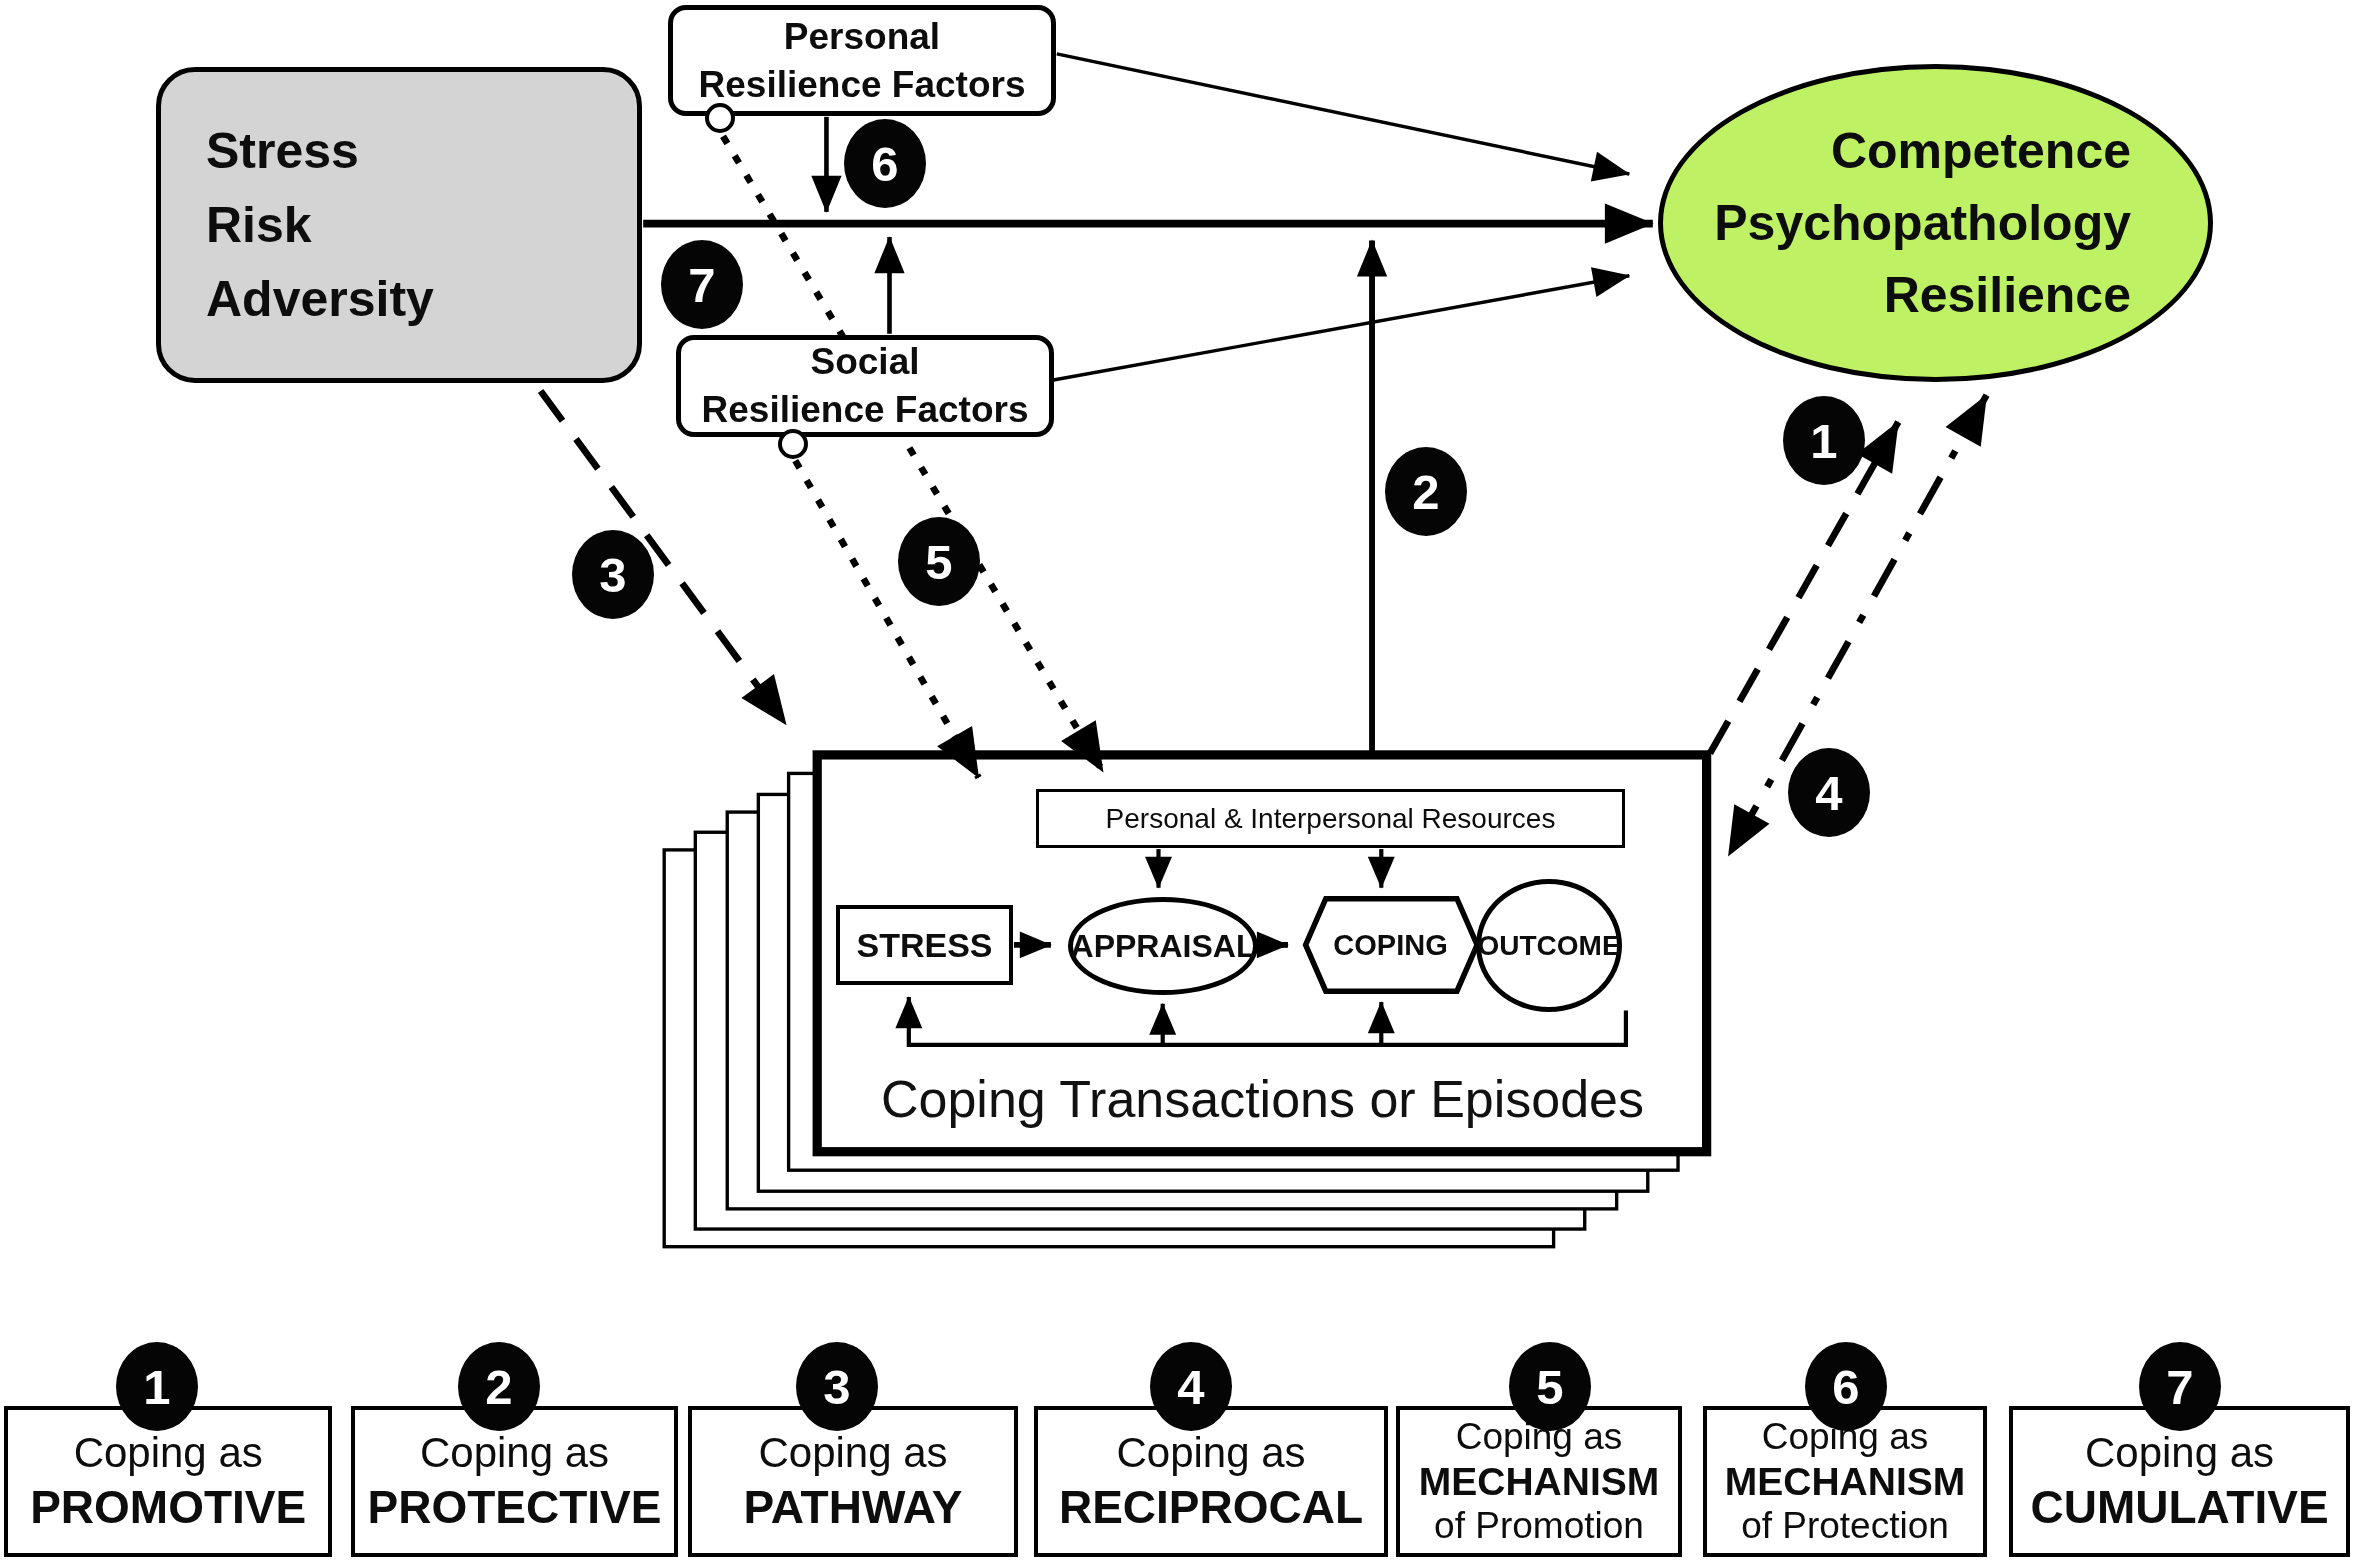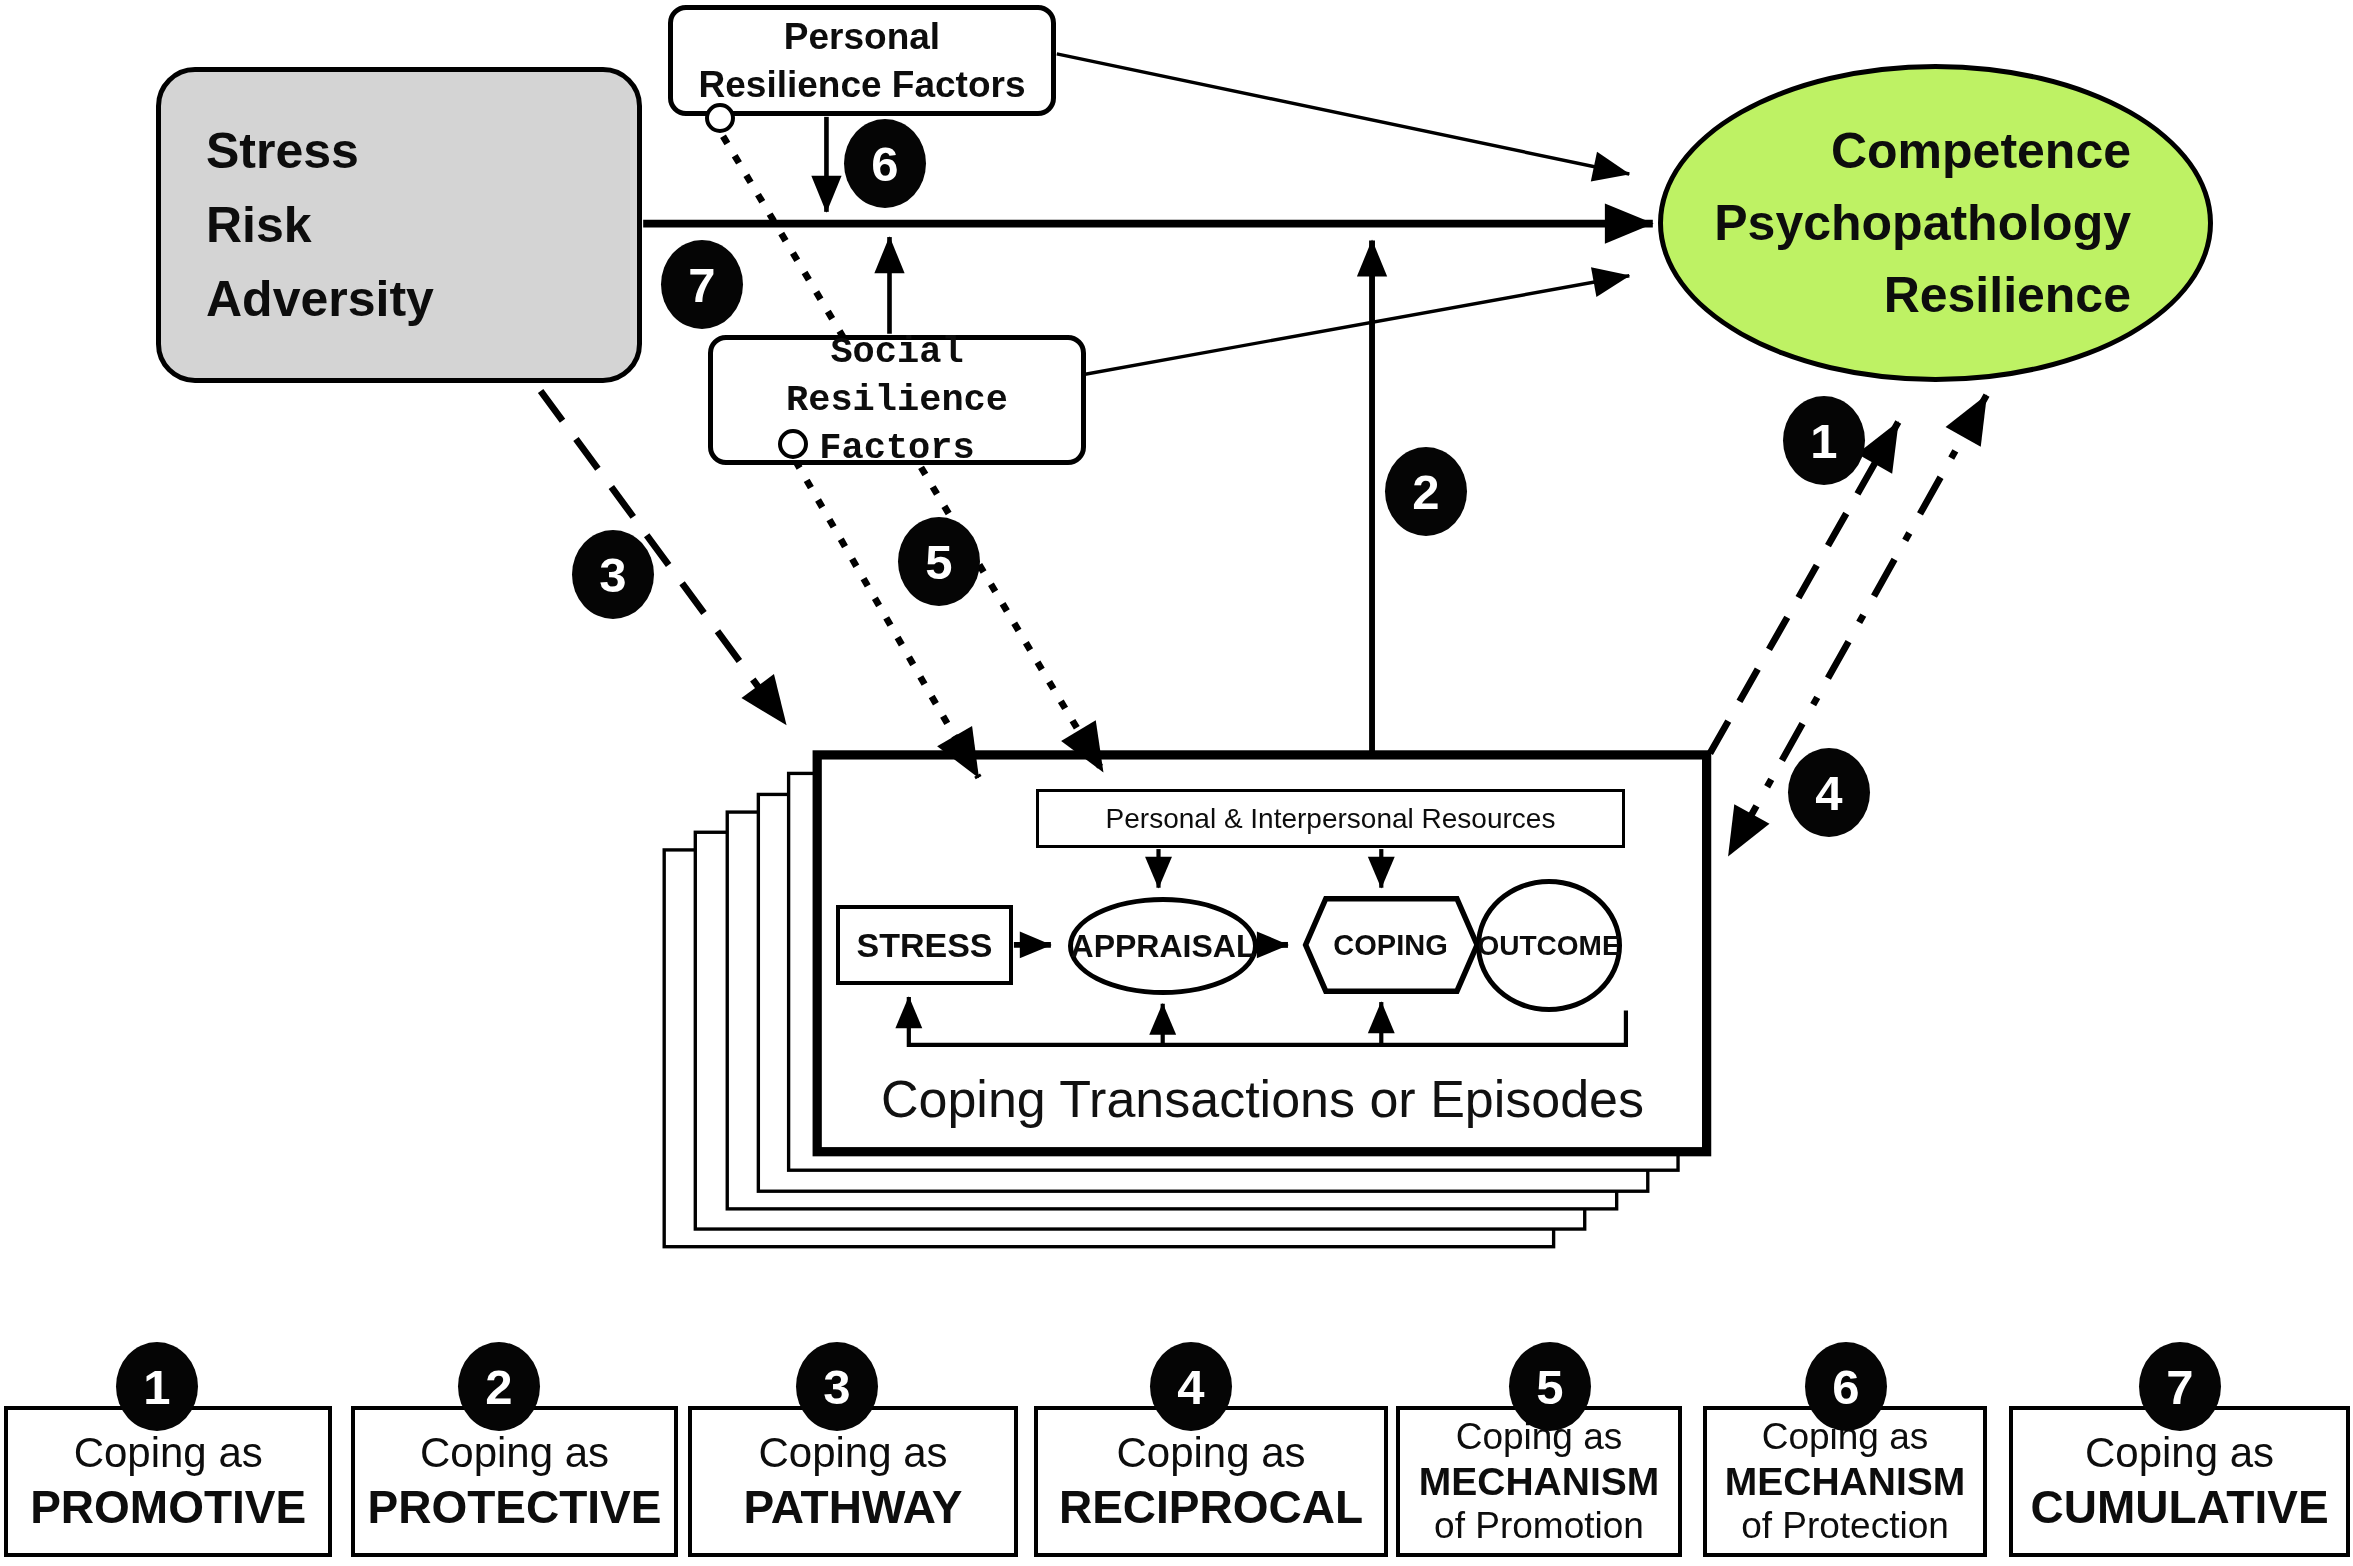--- a/index.html
+++ b/index.html
@@ -10,21 +10,21 @@
   .node{border:5px solid #000;background:#fff;display:flex;flex-direction:column;
         align-items:center;justify-content:center;text-align:center;}
   
   .stress-box{left:156px;top:67px;width:486px;height:316px;border:5.9px solid #000;
               border-radius:39px;background:#d4d4d4;display:flex;flex-direction:column;
               justify-content:center;padding-left:45px;}
   .stress-box div{font-size:50px;font-weight:bold;line-height:74px;}
   
   .factor-box{border-radius:18px;}
   .personal-box{left:668px;top:5px;width:388px;height:111px;}
-  .social-box{left:708px;top:335px;width:378px;height:130px;font-family:Liberation Mono, monospace;}
+  .social-box{left:676px;top:335px;width:378px;height:102px;}
   .factor-box div{font-size:37px;font-weight:bold;line-height:48px;}
   
   .outcome-ellipse{left:1658px;top:64px;width:555px;height:318px;border:5.9px solid #000;
                    border-radius:50%;background:#bef264;display:flex;flex-direction:column;
                    justify-content:center;align-items:flex-end;padding-right:77px;}
   .outcome-ellipse div{font-size:50px;font-weight:bold;line-height:72px;text-align:right;}
   
   .mod-dot{width:30px;height:30px;border:4.2px solid #000;border-radius:50%;background:#fff;}
   
   .numc{width:82px;height:89px;border-radius:50%;background:#050505;color:#fff;

